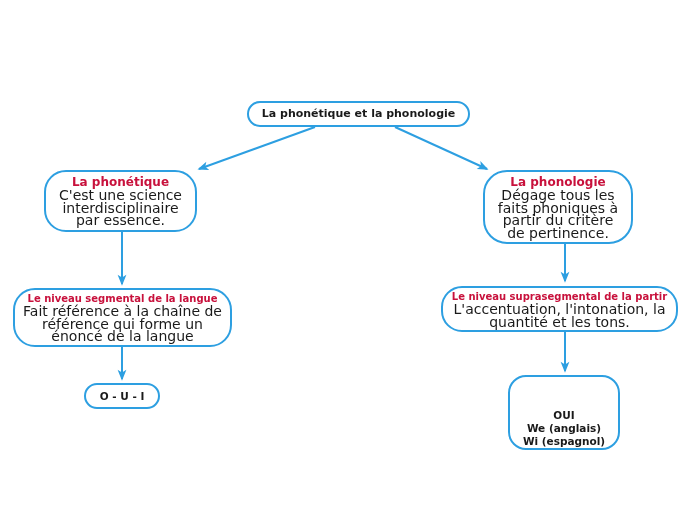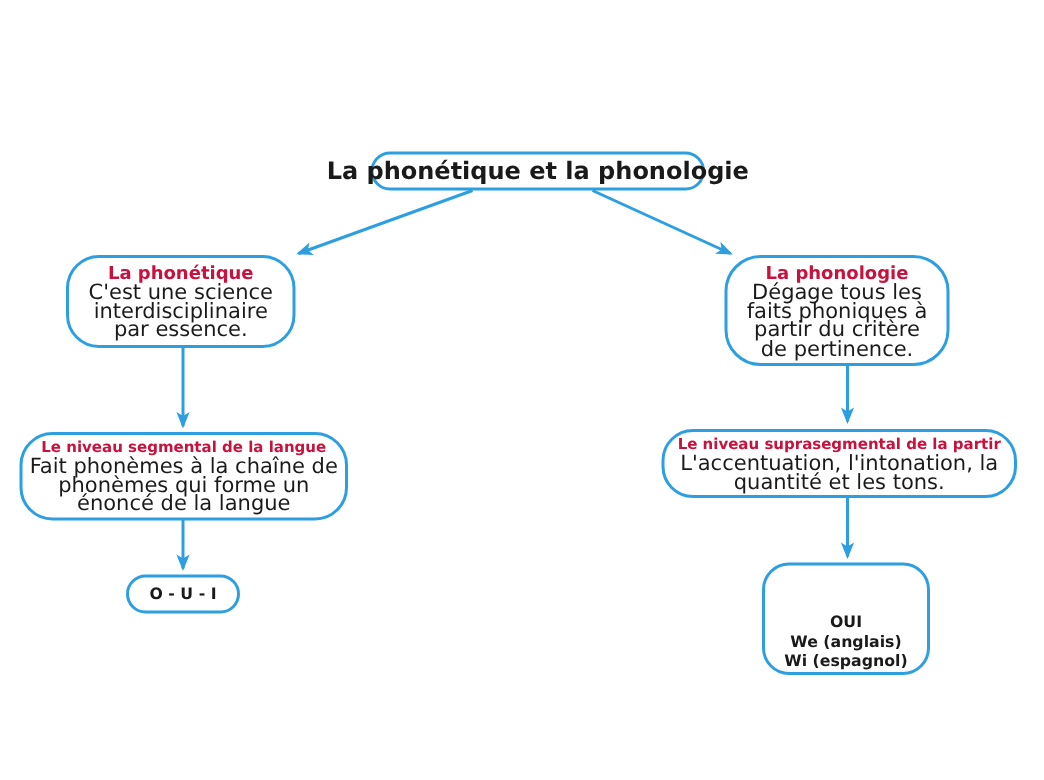--- a/index.html
+++ b/index.html
@@ -37,21 +37,21 @@
     text-align: center;
     color: var(--text);
   }
   .node-title { font-weight: bold; line-height: 14px; }
   .node-title.red { color: var(--red); }
   .node-body { font-size: 14px; line-height: 12.5px; color: var(--text); }
   .nowrap { white-space: nowrap; }
   .pre { white-space: pre-line; margin-top: 32px; }
 
   .node-root        { left: 247px; top: 101px; width: 223px; min-height: 26px; border-radius: 13px; }
-  .node-root .node-title { font-size: 16px; white-space: nowrap; }
+  .node-root .node-title { font-size: 11px; white-space: nowrap; }
 
   .node-phonetique  { left: 44px;  top: 170px; width: 153px; min-height: 59px; border-radius: 22px; padding: 3px 8px; }
   .node-phonologie  { left: 483px; top: 170px; width: 150px; min-height: 63px; border-radius: 24px; padding: 3px 8px; }
   .node-phonetique .node-title, .node-phonologie .node-title { font-size: 12px; }
 
   .node-segmental       { left: 13px;  top: 288px; width: 219px; min-height: 50px; border-radius: 22px; padding: 2px 4px; }
   .node-suprasegmental  { left: 441px; top: 286px; width: 237px; min-height: 42px; border-radius: 21px; padding: 2px 6px; }
   .node-segmental .node-title, .node-suprasegmental .node-title { font-size: 10px; line-height: 13px; }
 
   .node-examples-left  { left: 84px;  top: 383px; width: 76px;  min-height: 26px; border-radius: 13px; }
@@ -86,21 +86,21 @@
     <div class="node-body">C'est une science interdisciplinaire par essence.</div>
   </div>
 
   <div class="node node-phonologie">
     <div class="node-title red">La phonologie</div>
     <div class="node-body">Dégage tous les faits phoniques à partir du critère de pertinence.</div>
   </div>
 
   <div class="node node-segmental">
     <div class="node-title red nowrap">Le niveau segmental de la langue</div>
-    <div class="node-body">Fait phonèmes à la chaîne de phonèmes qui forme un énoncé de la langue</div>
+    <div class="node-body">Fait référence à la chaîne de référence qui forme un énoncé de la langue</div>
   </div>
 
   <div class="node node-suprasegmental">
     <div class="node-title red nowrap">Le niveau suprasegmental de la partir</div>
     <div class="node-body">L'accentuation, l'intonation, la quantité et les tons.</div>
   </div>
 
   <div class="node node-examples-left">
     <div class="node-title">O - U - I</div>
   </div>

